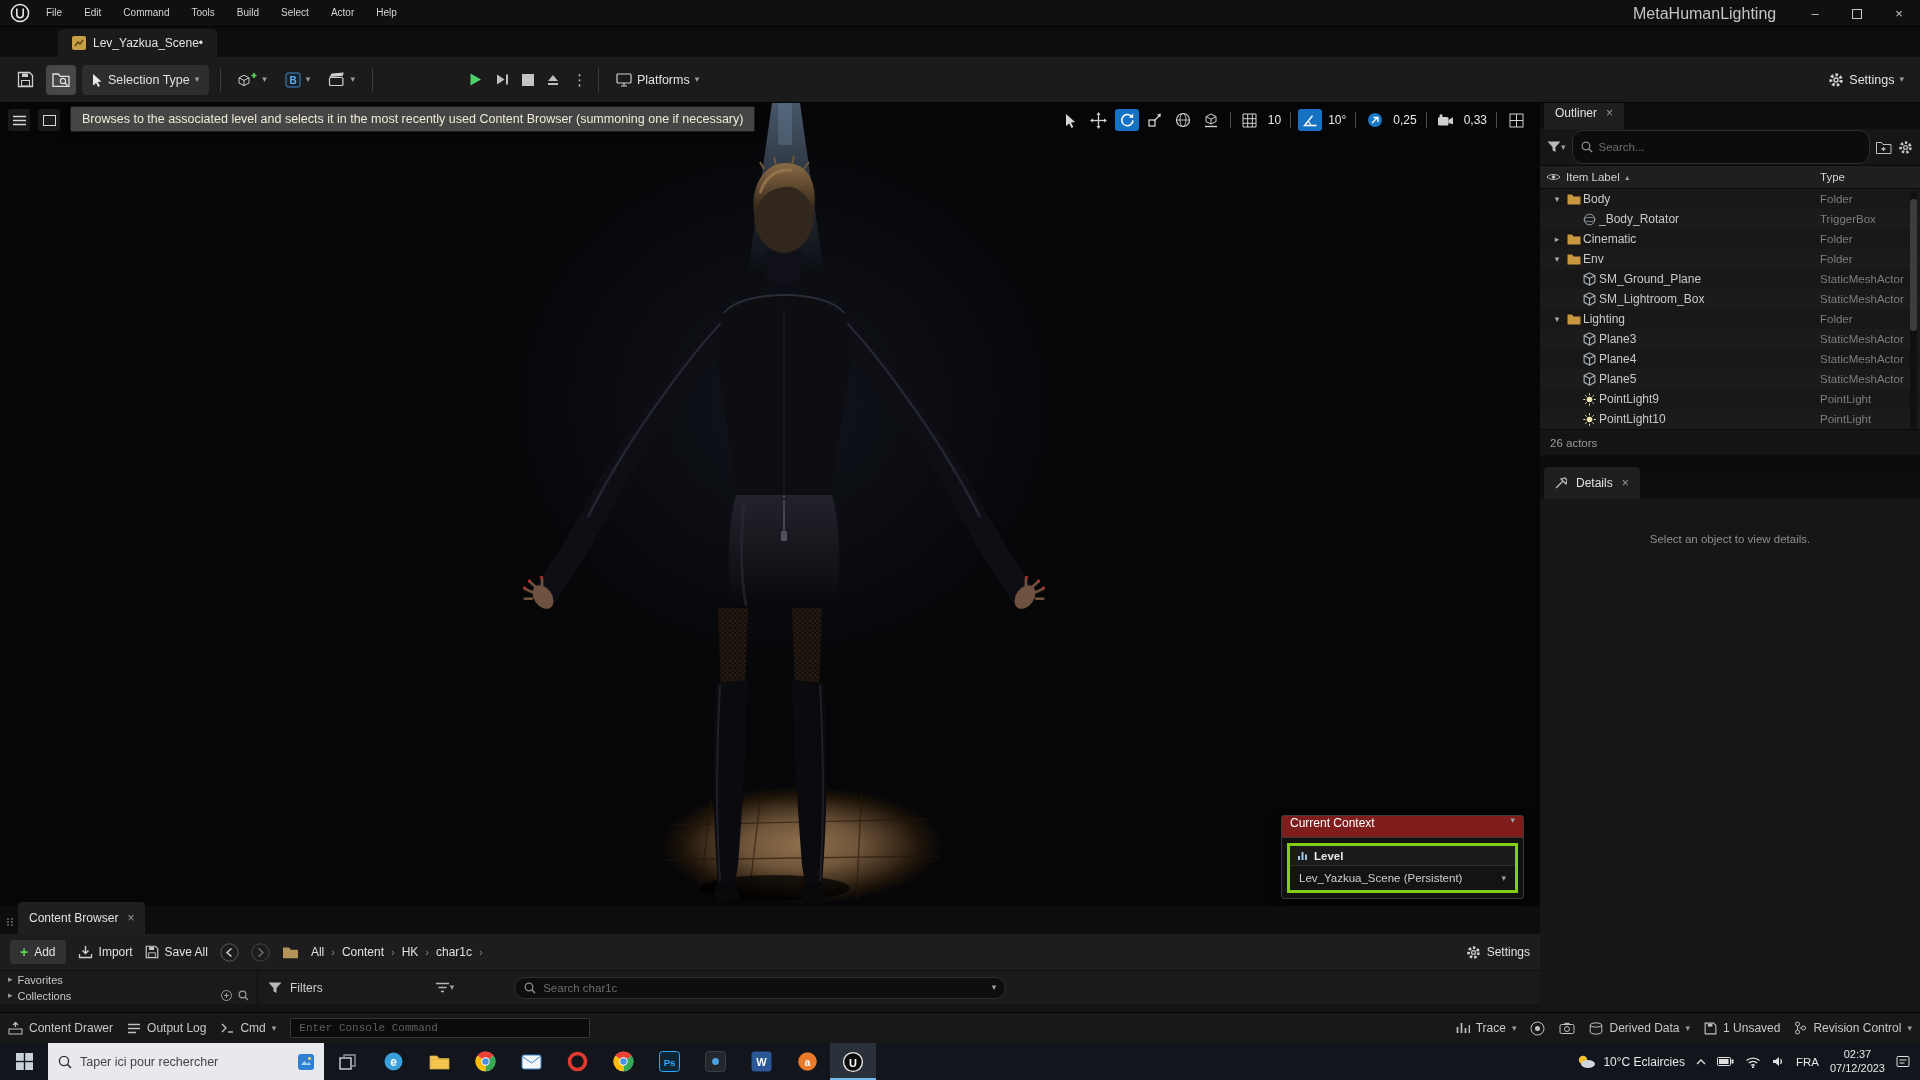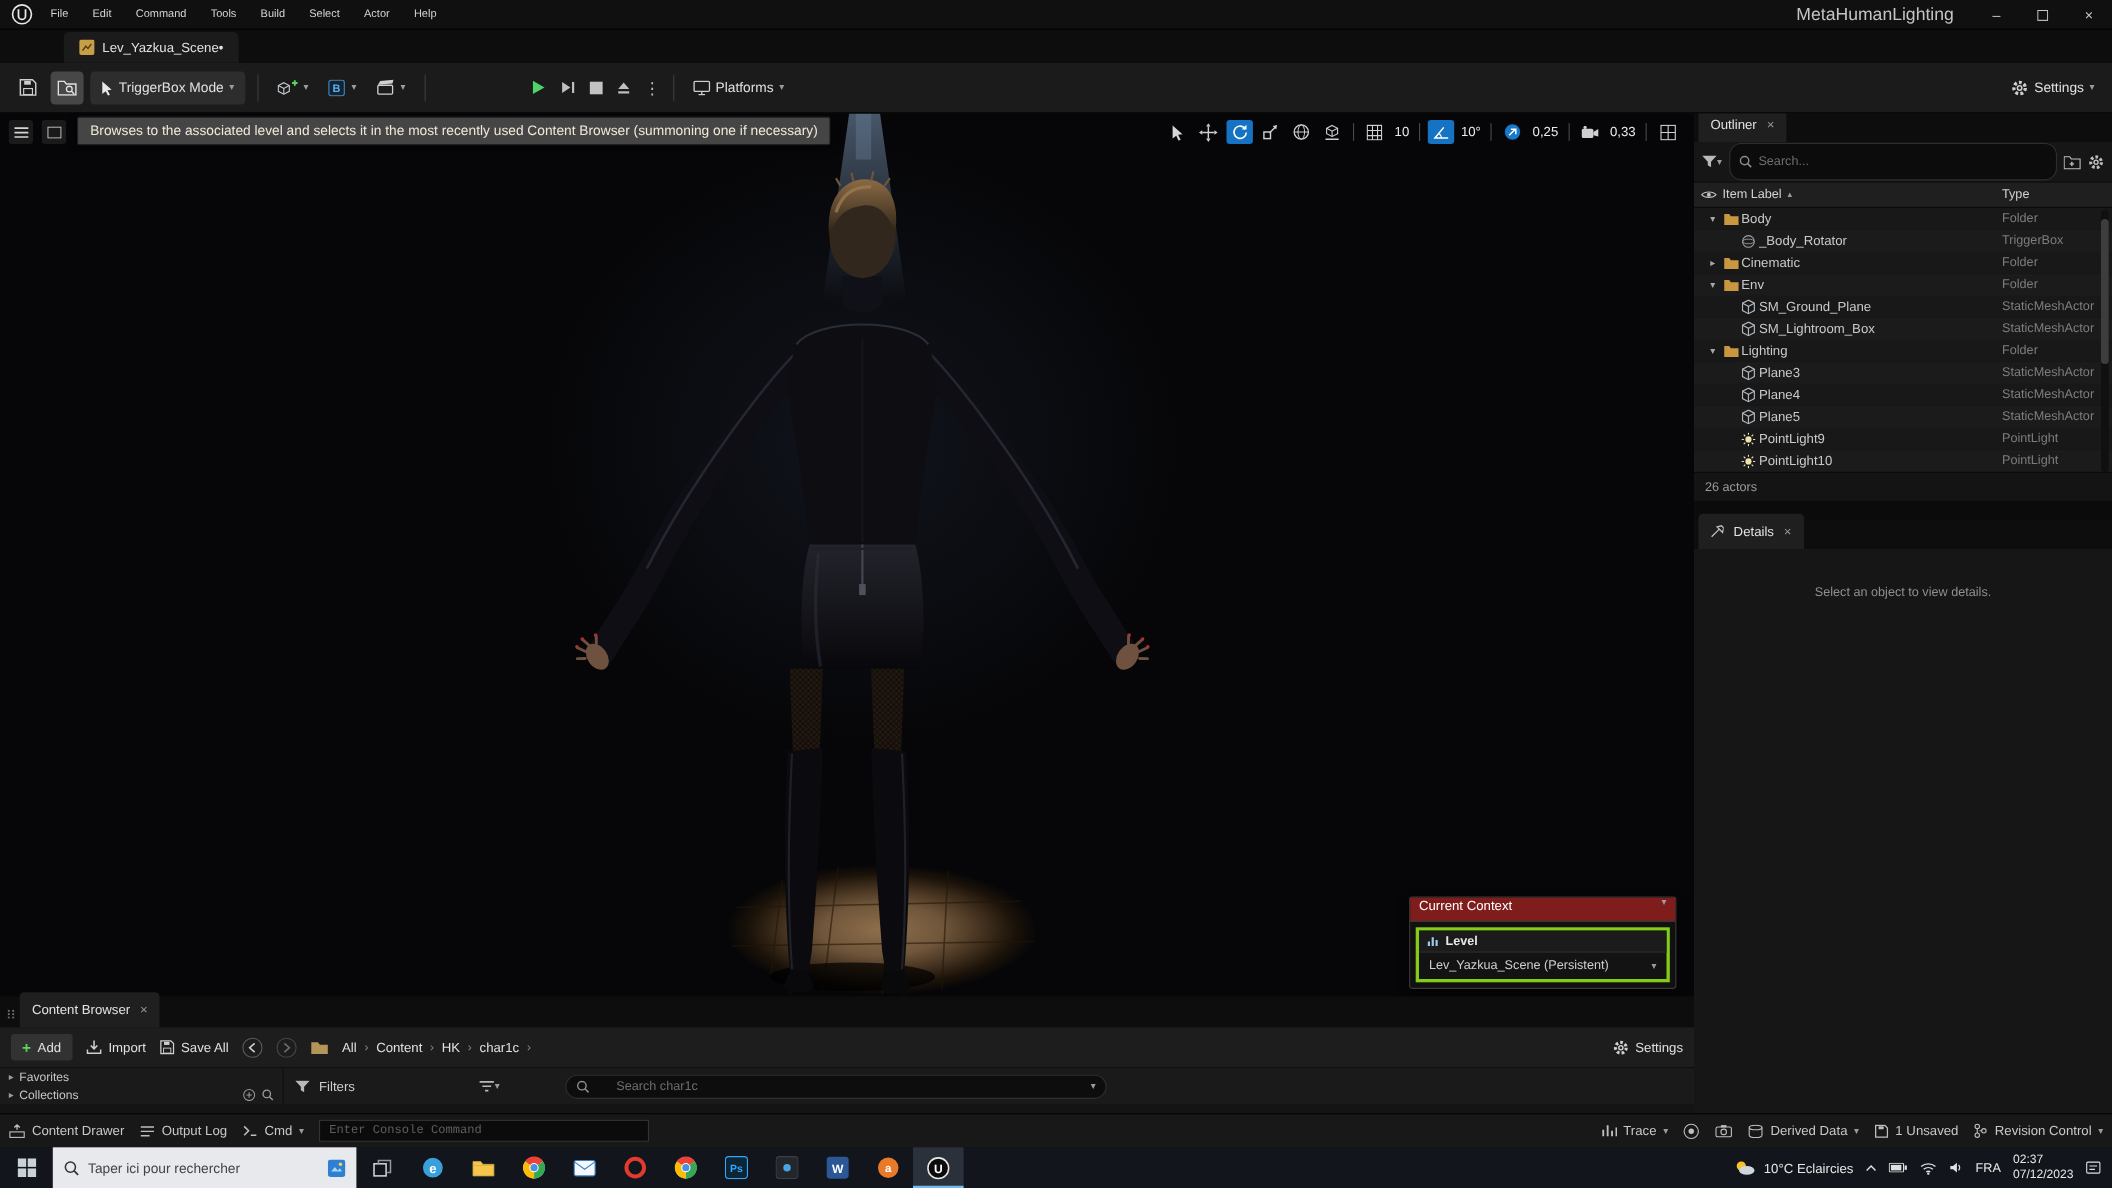--- a/index.html
+++ b/index.html
@@ -84,21 +84,21 @@
 .add-btn{background:#323232;border-radius:3px;height:24px;padding:0 10px}
 .plus{color:#5bd75b;font-weight:bold;font-size:14px}
 .nav-circle{width:19px;height:19px}
 #breadcrumb{display:flex;align-items:center;gap:7px;font-size:12px;color:#e0e0e0}
 .crumb-sep{color:#8a8a8a;font-size:11px}
 .cb-filter-row{height:34px;display:flex;align-items:stretch;background:#1a1a1a;border-top:1px solid #0f0f0f}
 .cb-left{width:258px;border-right:1px solid #0f0f0f;padding:1px 8px;display:flex;flex-direction:column;justify-content:center;gap:1px}
 .cb-src-row{height:15px;display:flex;align-items:center;gap:5px;font-size:11px;color:#c6c6c6}
 .cb-src-icons{margin-left:auto;display:flex;gap:6px;align-items:center}
 .cb-mid{display:flex;align-items:center;gap:8px;padding:0 10px}
-.cb-search{width:492px;height:22px;display:flex;align-items:center;gap:24px;padding:0 9px;background:#0d0d0d;border:1px solid #2f2f2f;border-radius:11px;margin-left:52px}
+.cb-search{width:492px;height:22px;display:flex;align-items:center;gap:7px;padding:0 9px;background:#0d0d0d;border:1px solid #2f2f2f;border-radius:11px;margin-left:52px}
 .cb-search input{flex:1;background:transparent;border:0;color:#cfcfcf;font-size:11.5px}
 .cb-search input::placeholder{color:#6e6e6e}
 .cb-sliver{height:8px;background:#141414}
 
 
 #status-bar{position:absolute;top:1012px;left:0;width:1920px;height:31px;background:#181818;border-top:1px solid #040404;display:flex;align-items:center;gap:14px;padding:0 8px;font-size:12px;color:#c8c8c8}
 .sb-btn{display:flex;align-items:center;gap:6px}
 #console-input{width:300px;height:20px;background:#0b0b0b;border:1px solid #333;color:#8a8a8a;font-family:"Liberation Mono",monospace;font-size:11px;padding:0 8px}
 #console-input::placeholder{color:#5e5e5e}
 .sb-spacer{flex:1}
@@ -107,21 +107,21 @@
 #taskbar{position:absolute;top:1043px;left:0;width:1920px;height:37px;background:#12151b;display:flex;align-items:center}
 #start-btn{width:48px;height:37px;display:flex;align-items:center;justify-content:center}
 #tb-search{width:276px;height:37px;background:#e7e9ec;display:flex;align-items:center;gap:8px;padding:0 10px}
 #tb-search input{flex:1;background:transparent;border:0;color:#222;font-size:12.5px}
 #tb-search input::placeholder{color:#444}
 #tb-apps{display:flex;height:37px}
 .tb-app{width:46px;height:37px;display:flex;align-items:center;justify-content:center}
 .tb-app.active{background:#2b313b;box-shadow:inset 0 -2px 0 #76b9ed}
 #tray{margin-left:auto;display:flex;align-items:center;gap:11px;padding-right:10px;color:#e8e8e8;font-size:11.5px}
 .tray-weather{display:flex;align-items:center;gap:6px;font-size:12px}
-.tray-clock{text-align:left;line-height:1.25;font-size:11px}
+.tray-clock{text-align:center;line-height:1.25;font-size:11px}
 </style>
 </head>
 <body>
 
 <div id="root">
 
   <header id="menubar">
     <div class="ue-logo">
       <svg width="20" height="20" viewBox="0 0 20 20">
           <circle cx="10" cy="10" r="8.6" fill="none" stroke="#e8e8e8" stroke-width="1.5"></circle>
@@ -176,21 +176,21 @@
           <circle cx="11" cy="9" r="2.6" fill="none" stroke="#e2e2e2" stroke-width="1.2"></circle>
           <line x1="13" y1="11" x2="15.4" y2="13.4" stroke="#e2e2e2" stroke-width="1.4"></line>
         </svg>
     </span>
     <span class="tb-btn mode-btn">
       <span class="icon">
           <svg width="11" height="14">
             <path d="M1 1l8.5 7.6-3.8.5 2.2 4-1.7.9-2.1-4.1L1 12.4z" fill="#e8e8e8"></path>
           </svg>
         </span>
-      <span>TriggerBox Mode</span>
+      <span>Selection Type</span>
       <span class="chev">▾</span>
     </span>
     <span class="tb-sep"></span>
     <span class="tb-btn">
       <svg width="19" height="16" viewBox="0 0 19 16">
           <path d="M6 3.2 11 5.8v5.2L6 13.6 1 11V5.8Z" fill="none" stroke="#c9cfd5" stroke-width="1"></path>
           <path d="M1 5.8 6 8.4l5-2.6M6 8.4v5.2" fill="none" stroke="#c9cfd5" stroke-width="1"></path>
           <path d="M13.5 3.5h5M16 1v5" stroke="#5bd75b" stroke-width="1.7"></path>
         </svg>
       <span class="chev">▾</span>

